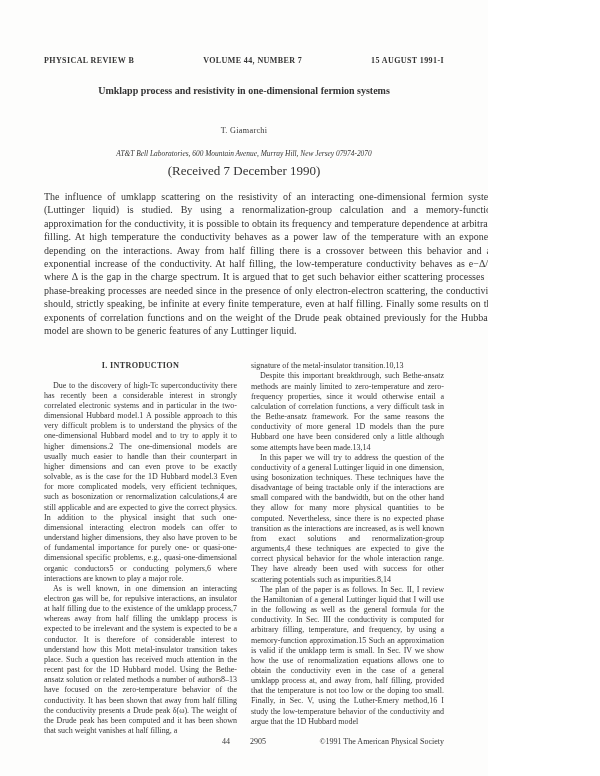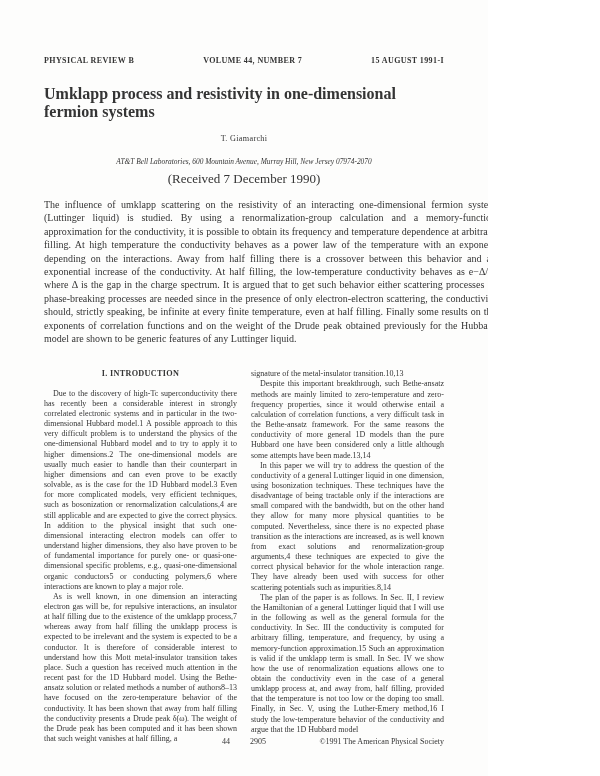--- a/index.html
+++ b/index.html
@@ -9,22 +9,22 @@
     background: #fdfdfc;
     font-family: "Liberation Serif", serif;
     color: #343434;
     overflow: hidden;
   }
   .inner { padding: 56px 44px 0 44px; }
   .journal-line {
     display: flex; justify-content: space-between; align-items: baseline;
     font-size: 8px; font-weight: bold; letter-spacing: 0.4px;
   }
-  .title { text-align: left; font-weight: bold; font-size: 16px; margin-top: 20px; }
-  .author { text-align: center; font-size: 8.2px; margin-top: 13px; letter-spacing: 0.3px; }
+  .title { text-align: center; font-weight: bold; font-size: 10px; margin-top: 20px; }
+  .author { text-align: center; font-size: 8.2px; margin-top: 30px; letter-spacing: 0.3px; }
   .affil { text-align: center; font-style: italic; font-size: 7.4px; margin-top: 14px; }
   .received { text-align: center; font-size: 13px; margin-top: 5px; }
   .abstract {
     width: 452px; margin: 11px auto 0 auto;
     font-size: 10px; line-height: 1.34; text-align: justify;
   }
   .columns { display: flex; gap: 14px; margin-top: 24px; }
   .col { flex: 1; min-width: 0; font-size: 8px; line-height: 1.27; text-align: justify; }
   .sec-heading { text-align: center; font-weight: bold; font-size: 8.2px; margin-bottom: 9px; letter-spacing: 0.3px; }
   .col p { text-indent: 9px; margin: 0; }

